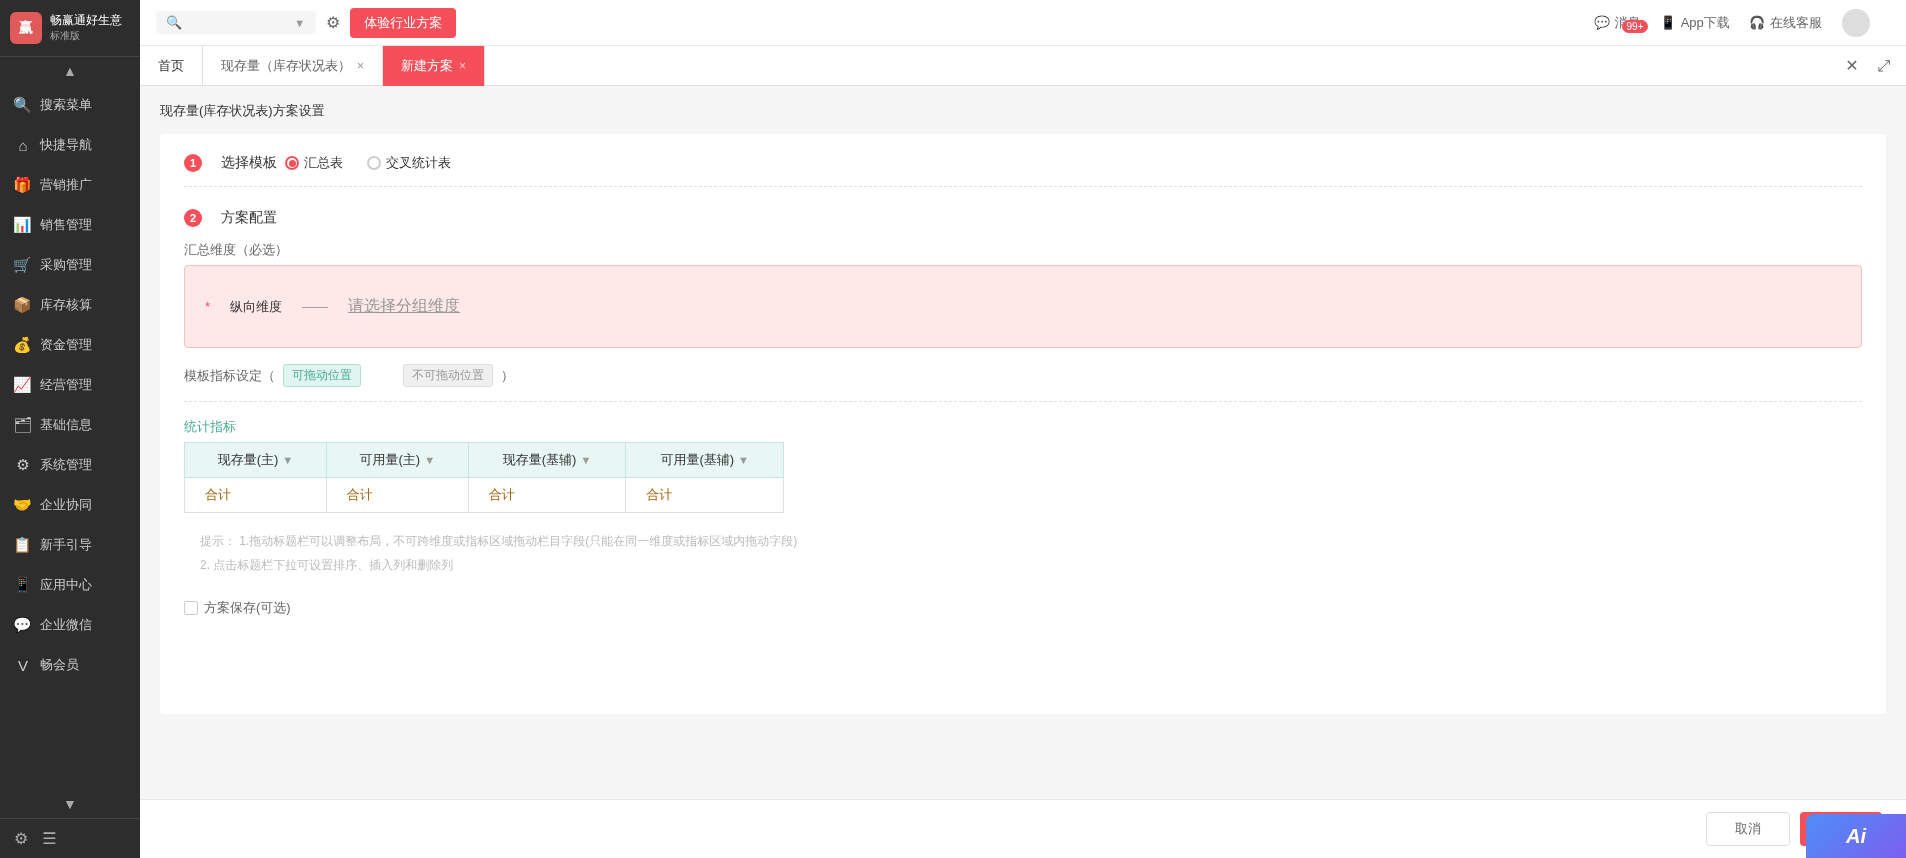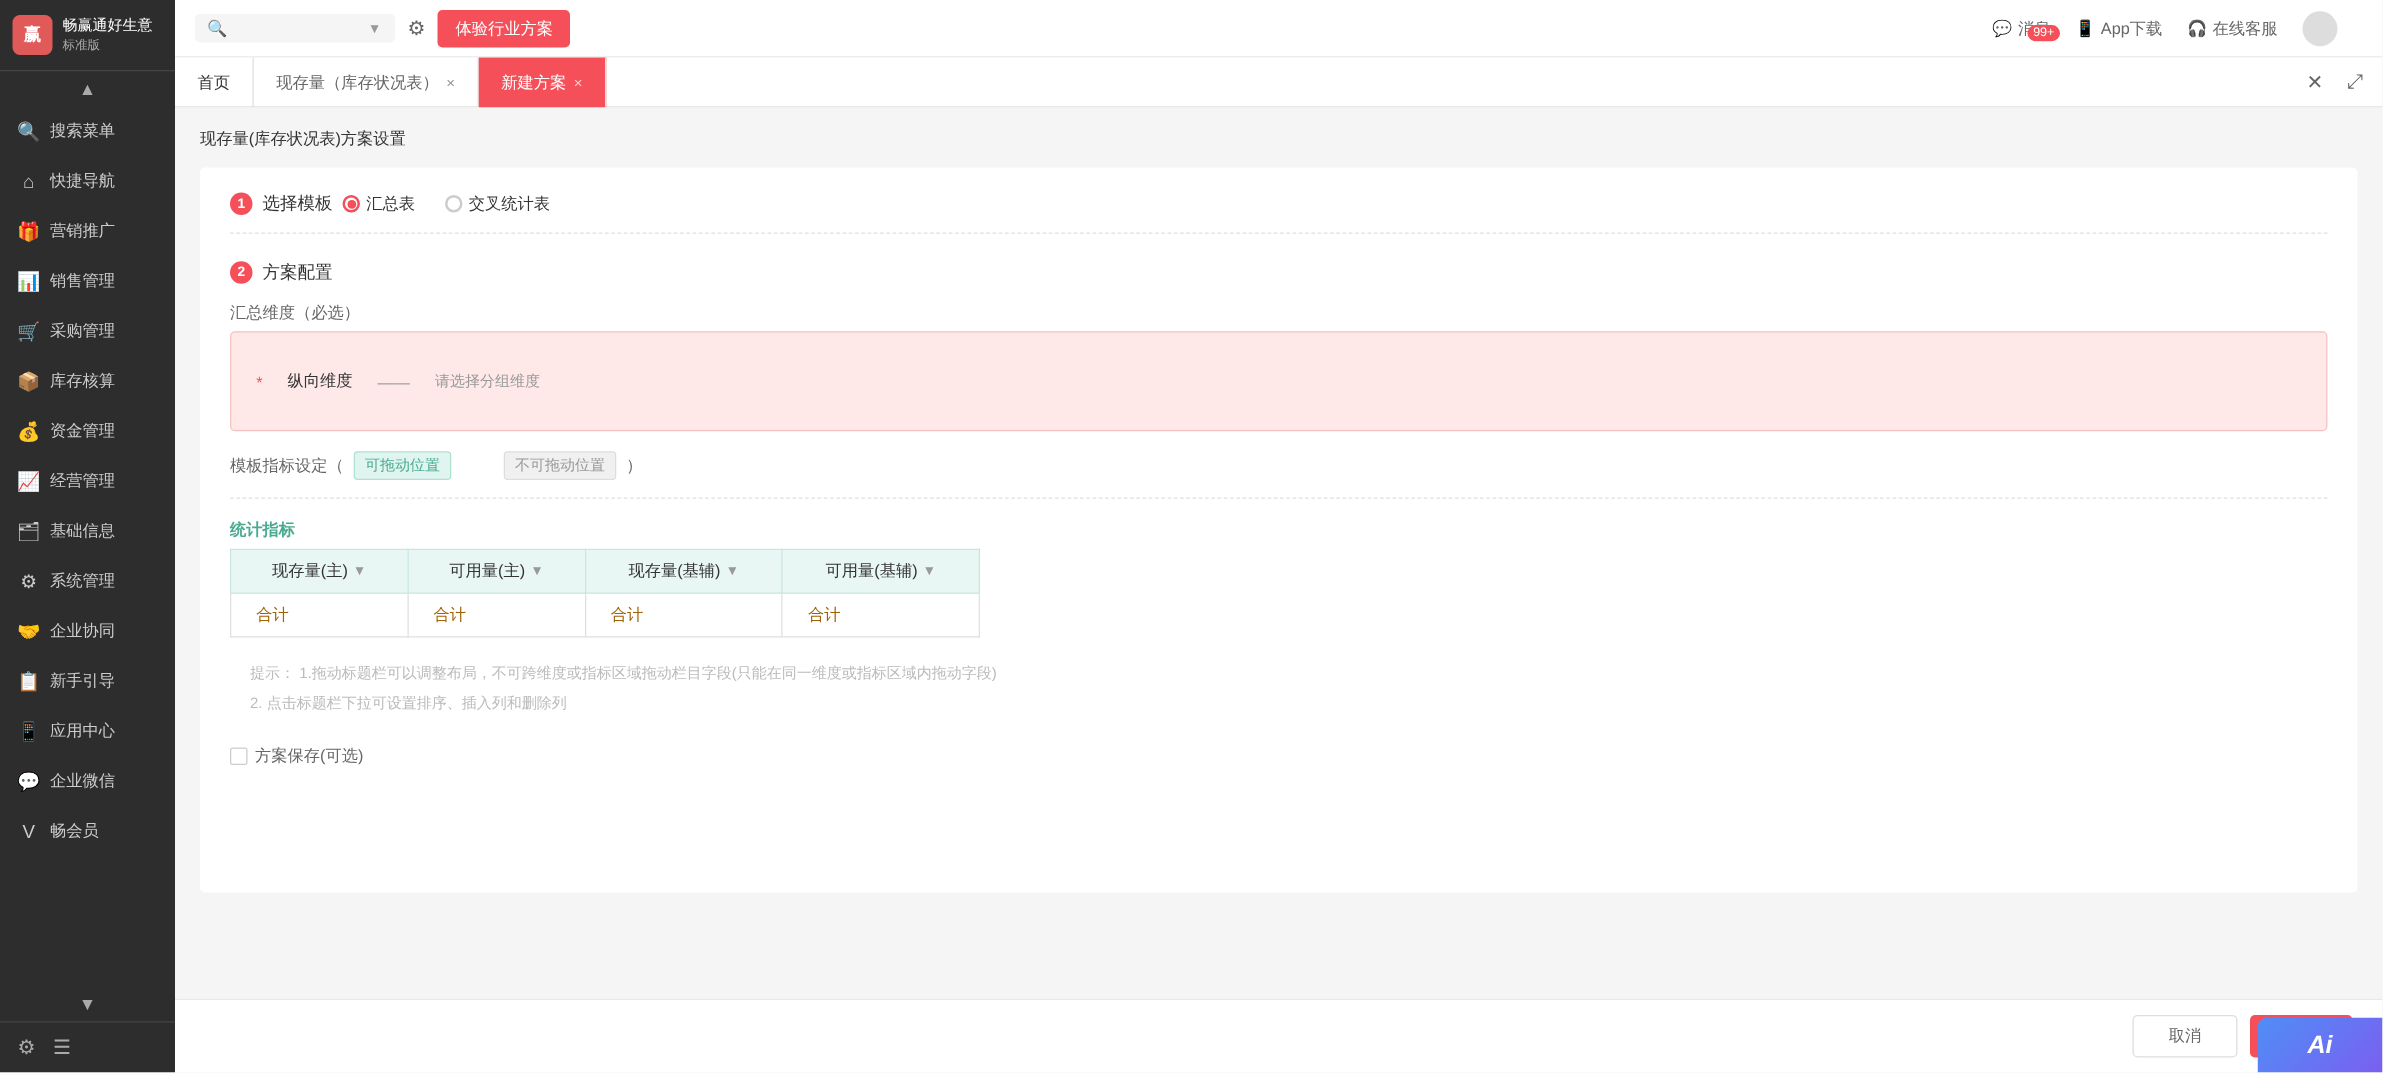--- a/index.html
+++ b/index.html
@@ -196,21 +196,21 @@
     }
     .step-badge {
       width: 18px; height: 18px;
       border-radius: 50%;
       background: #f5505a;
       color: #fff;
       font-size: 11px;
       display: flex; align-items: center; justify-content: center;
       font-weight: bold; flex-shrink: 0;
     }
-    .step-title { font-size: 14px; color: #333; font-weight: 500; }
+    .step-title { font-size: 14px; color: #333; font-weight: 500; margin-left: 11px; }
 
     
     .radio-group { display: flex; align-items: center; gap: 24px; }
     .radio-item { display: flex; align-items: center; gap: 5px; cursor: pointer; font-size: 13px; color: #333; }
     .radio-circle {
       width: 14px; height: 14px; border-radius: 50%;
       border: 2px solid #ccc;
       display: flex; align-items: center; justify-content: center;
     }
     .radio-circle.checked { border-color: #f5505a; }
@@ -227,21 +227,21 @@
       border-radius: 4px;
       padding: 30px 20px;
       margin-bottom: 16px;
       display: flex;
       align-items: center;
       gap: 20px;
     }
     .dimension-required { color: #f5505a; font-size: 13px; }
     .dimension-label { font-size: 13px; color: #333; }
     .dimension-dash { color: #999; }
-    .dimension-placeholder { color: #999; font-size: 12px; }
+    .dimension-placeholder { color: #999; font-size: 16px; text-decoration: underline; }
 
     
     .indicator-settings {
       font-size: 13px; color: #666;
       display: flex; align-items: center; gap: 8px;
       margin-bottom: 14px;
     }
     .indicator-tag {
       background: #e0f5f0;
       border: 1px solid #b0e0d0;
@@ -254,21 +254,21 @@
       background: #f0f0f0;
       border-color: #ddd;
       color: #999;
     }
 
     
     .stats-section-label {
       font-size: 13px;
       color: #4aab90;
       margin-bottom: 6px;
-      font-weight: 700;
+      font-weight: 400;
     }
     .stats-table {
       width: auto;
       border-collapse: collapse;
       font-size: 13px;
       min-width: 600px;
     }
     .stats-table th {
       background: #e8f7f4;
       border: 1px solid #c8e6e0;

